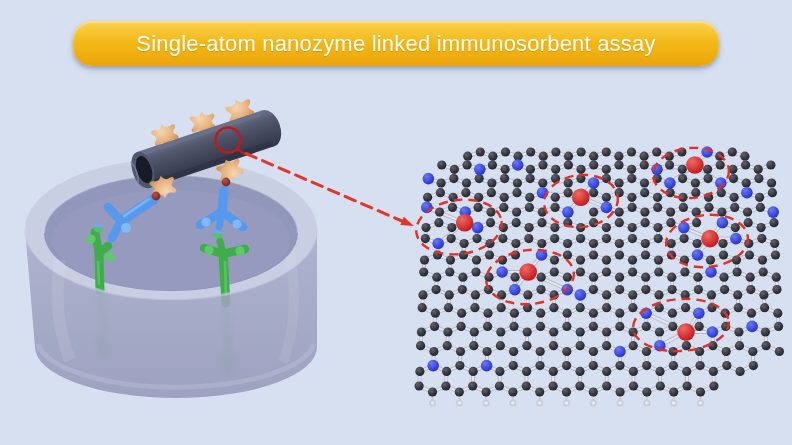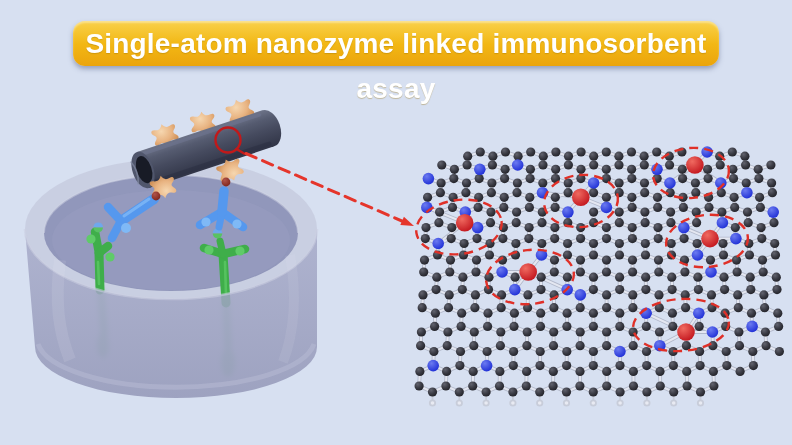--- a/index.html
+++ b/index.html
@@ -1,24 +1,24 @@
 <!DOCTYPE html>
 <html style="--page-bg: #d7e0f1; --banner-top: #f9d14a; --banner-mid: #f2b714; --banner-bottom: #eba40c; --banner-text: #ffffff; --dish-rim: #c6cade; --dish-cavity: #8e94b8; --dish-liquid: #979dc0; --wall-top: #a8acca; --wall-bottom: #9498b8; --dish-edge: #ccd0e2; --dish-bevel: #b6bad4; --ab-green: #3fae4a; --ab-green-light: #5fcb68; --ab-blue: #5598ee; --ab-blue-light: #7fb9f6; --antigen-top: #6fa8ec; --antigen-bottom: #58c263; --star-light: #f6d7b0; --star-mid: #e8b381; --star-dark: #c9894f; --sphere-light: #b0544a; --sphere-dark: #7c2218; --tube-top: #6d7388; --tube-mid: #454a5e; --tube-dark: #313547; --tube-ring: #50566c; --hole-in: #181b26; --hole-out: #343850; --mag-red: #c1191a; --arrow-red: #e5352b; --carbon-light: #62636e; --carbon-mid: #3a3b44; --carbon-dark: #222228; --nitrogen-light: #6b7af0; --nitrogen-dark: #1f2fd6; --iron-light: #f06a60; --iron-dark: #c3161e; --bond-under: #aab0c2; --bond-over: #e4e7f1; --hydrogen: #e8eaf2; --site-circle: #e03028;"><head>
 <meta charset="utf-8">
 <style>
   html,body{margin:0;padding:0;}
   body{font-family:"Liberation Sans",sans-serif;}
   .stage{position:relative;width:792px;height:445px;background:var(--page-bg,#d7e0f1);overflow:hidden;}
   .banner{
     position:absolute;left:73px;top:21px;width:646px;height:45px;
-    border-radius:12px;
+    border-radius:19px;
     background:linear-gradient(180deg,var(--banner-top) 0%,var(--banner-mid) 52%,var(--banner-bottom) 100%);
     box-shadow:0 3px 5px rgba(90,100,135,.5), inset 0 2px 2px rgba(255,255,255,.38);
     text-align:center;line-height:45px;
-    color:var(--banner-text);font-size:28px;font-weight:bold;letter-spacing:.2px;
+    color:var(--banner-text);font-size:22px;font-weight:normal;letter-spacing:.2px;
     text-shadow:0 1px 1px rgba(150,110,0,.35);
   }
   svg.scene{position:absolute;left:0;top:0;}
 </style>
 </head>
 <body>
 
 <div class="stage">
 
   <div class="banner">

